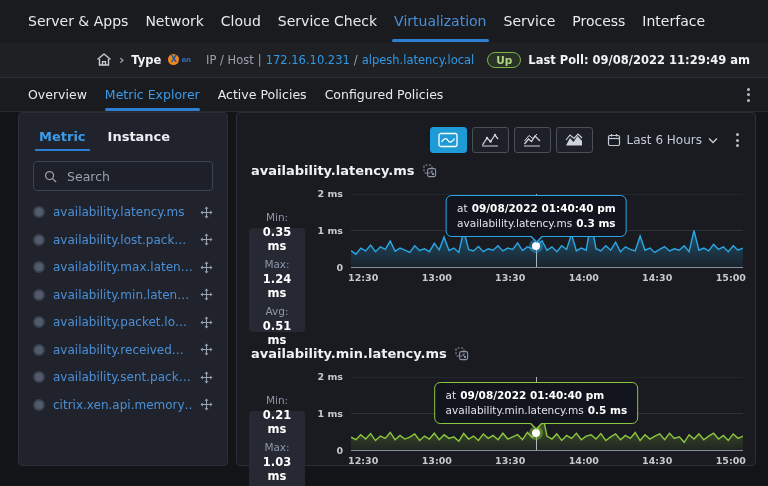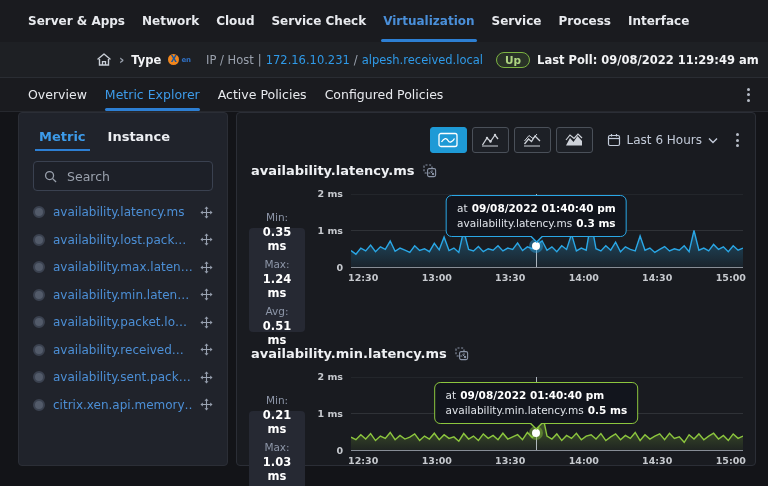--- a/index.html
+++ b/index.html
@@ -1,21 +1,21 @@
 <!DOCTYPE html>
 <html><head>
 <meta charset="utf-8">
 <style>
   html,body{margin:0;padding:0;background:#0e0f12;}
   *{box-sizing:border-box;font-family:"DejaVu Sans","Liberation Sans",sans-serif;}
   .screen{position:relative;width:768px;height:486px;background:#131418;overflow:hidden;color:#e6e8ec;}
 
   
   .topnav{height:42px;background:#1a1b1f;display:flex;align-items:stretch;padding-left:28px;gap:17px;}
-  .topnav-item{position:relative;display:flex;align-items:center;font-size:12px;font-weight:bold;color:#e8eaee;cursor:pointer;white-space:nowrap;}
+  .topnav-item{position:relative;display:flex;align-items:center;font-size:14px;font-weight:normal;color:#e8eaee;cursor:pointer;white-space:nowrap;}
   .topnav-item.active{color:#4a8fd9;}
   .topnav-item.active::after{content:'';position:absolute;left:-2px;right:-2px;bottom:0;height:3px;background:#2d7fd3;border-radius:2px;}
 
   
   .crumbbar{height:36px;background:#1e2024;border-bottom:1px solid #2a2d33;display:flex;align-items:center;padding:0 10px 0 96px;gap:7px;font-size:11.5px;}
   .crumb-chev{color:#9aa1ad;font-size:13px;font-weight:bold;}
   .crumb-type{color:#f2f3f5;font-weight:bold;}
   .xen-badge{display:flex;align-items:center;gap:2px;}
   .xen-dot{width:11px;height:11px;border-radius:50%;background:#f0861e;color:#1455a0;font-size:8px;font-weight:bold;display:flex;align-items:center;justify-content:center;}
   .xen-word{color:#2f6fc2;font-size:7px;font-weight:bold;}
@@ -115,21 +115,21 @@
     <span class="crumb-type">Type</span>
     <span class="xen-badge">
       <span class="xen-dot">X</span>
       <span class="xen-word">en</span>
     </span>
     <span class="ip-group">
       <span class="dim">IP / Host</span>
       <span class="dim">|</span>
       <span class="bluelink">172.16.10.231</span>
       <span class="dim">/</span>
-      <span class="bluelink">alpesh.received.local</span>
+      <span class="bluelink">alpesh.latency.local</span>
     </span>
     <span class="up-pill">Up</span>
     <span class="lastpoll">
       <span>Last Poll:</span>
       <span>09/08/2022 11:29:49 am</span>
     </span>
 
   </div>
 
   <div class="tabsbar">

